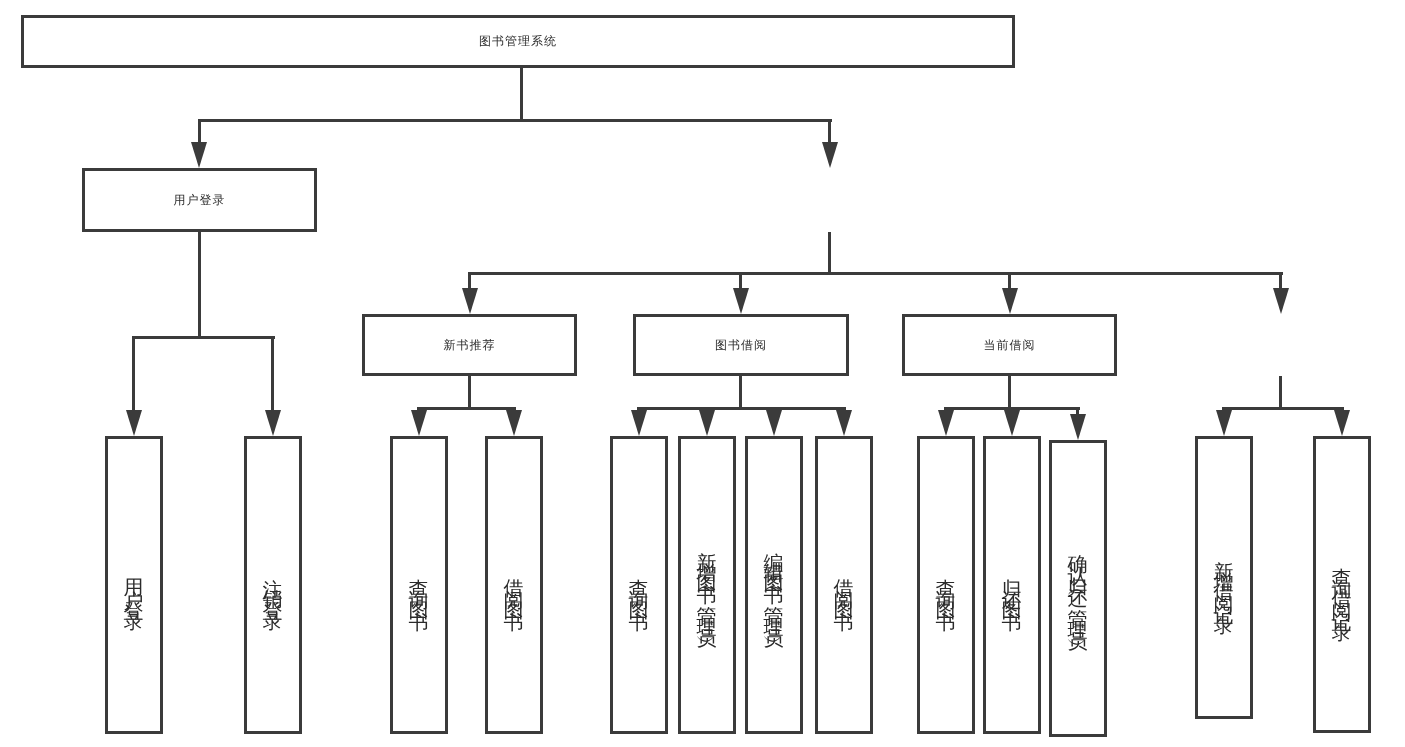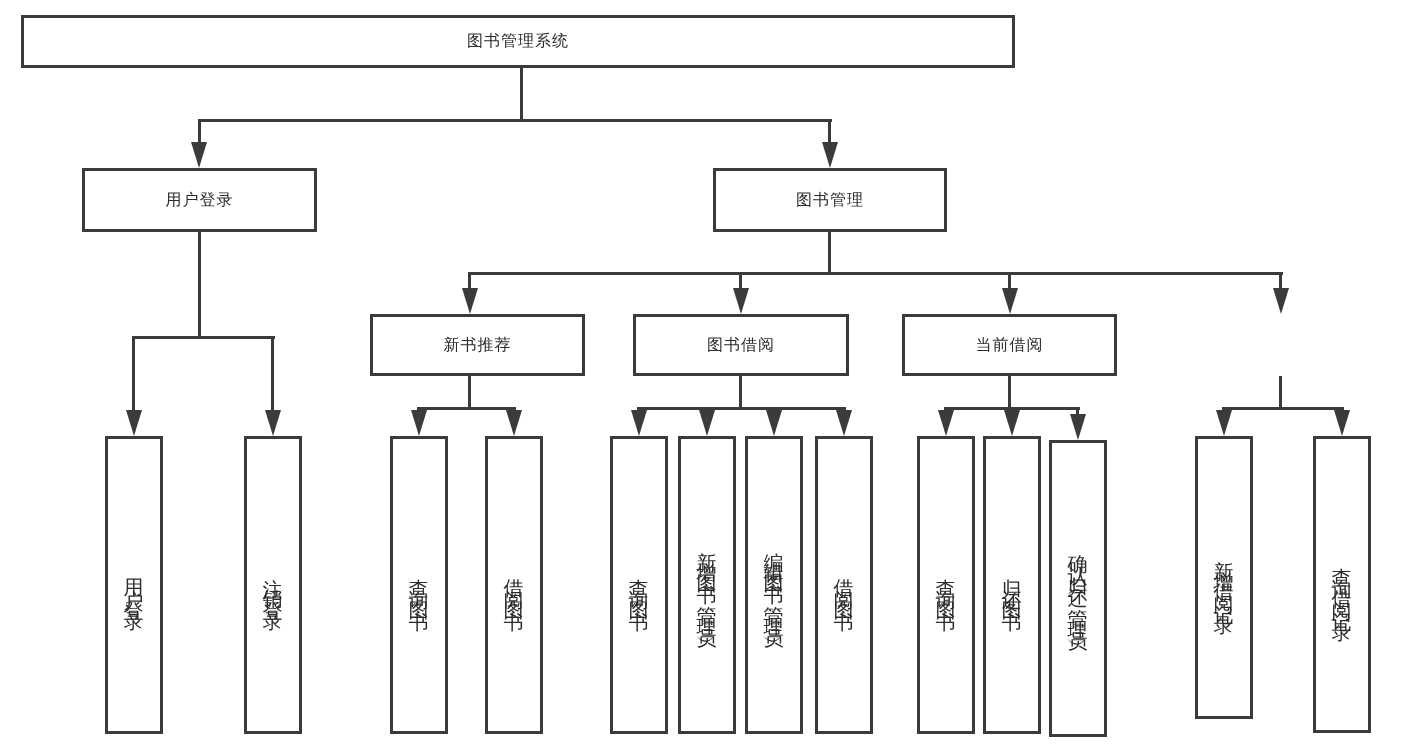--- a/index.html
+++ b/index.html
@@ -15,21 +15,21 @@
   .box {
     position: absolute;
     box-sizing: border-box;
     background: #ffffff;
     border: 3px solid #3b3b3b;
     display: flex;
     align-items: center;
     justify-content: center;
   }
   .hbox span {
-    font-size: 16px;
+    font-size: 12px;
     letter-spacing: 1px;
     white-space: nowrap;
   }
   .vbox .vtext {
     writing-mode: vertical-lr;
     text-orientation: mixed;
     font-size: 20px;
     letter-spacing: 11px;
     line-height: 1;
     white-space: nowrap;
@@ -66,43 +66,40 @@
   <div class="vline" style="left:520px; top:68px; height:51px;"></div>
   <div class="hline" style="left:198px; top:119px; width:634px;"></div>
   <div class="vline" style="left:198px; top:119px; height:29px;"></div>
   <div class="arrow" style="left:191px; top:142px;"></div>
   <div class="vline" style="left:828px; top:119px; height:29px;"></div>
   <div class="arrow" style="left:822px; top:142px;"></div>
 
   <div class="box hbox" style="left:82px; top:168px; width:235px; height:64px;">
     <span>用户登录</span>
   </div>
-  <div class="box hbox" style="left:713px; top:168px; width:234px; height:64px;">
-    <span>图书管理</span>
-  </div>
 
   <div class="vline" style="left:198px; top:232px; height:104px;"></div>
   <div class="hline" style="left:132px; top:336px; width:143px;"></div>
   <div class="vline" style="left:132px; top:336px; height:80px;"></div>
   <div class="arrow" style="left:126px; top:410px;"></div>
   <div class="vline" style="left:271px; top:336px; height:80px;"></div>
   <div class="arrow" style="left:265px; top:410px;"></div>
 
   <div class="vline" style="left:828px; top:232px; height:40px;"></div>
   <div class="hline" style="left:468px; top:272px; width:815px;"></div>
   <div class="vline" style="left:468px; top:272px; height:22px;"></div>
   <div class="arrow" style="left:462px; top:288px;"></div>
   <div class="vline" style="left:739px; top:272px; height:22px;"></div>
   <div class="arrow" style="left:733px; top:288px;"></div>
   <div class="vline" style="left:1008px; top:272px; height:22px;"></div>
   <div class="arrow" style="left:1002px; top:288px;"></div>
   <div class="vline" style="left:1279px; top:272px; height:22px;"></div>
   <div class="arrow" style="left:1273px; top:288px;"></div>
 
-  <div class="box hbox" style="left:362px; top:314px; width:215px; height:62px;margin-left:8px;">
+  <div class="box hbox" style="left:362px; top:314px; width:215px; height:62px;">
     <span>新书推荐</span>
   </div>
   <div class="box hbox" style="left:633px; top:314px; width:216px; height:62px;">
     <span>图书借阅</span>
   </div>
   <div class="box hbox" style="left:902px; top:314px; width:215px; height:62px;">
     <span>当前借阅</span>
   </div>
 
   <div class="vline" style="left:468px; top:376px; height:31px;"></div>

